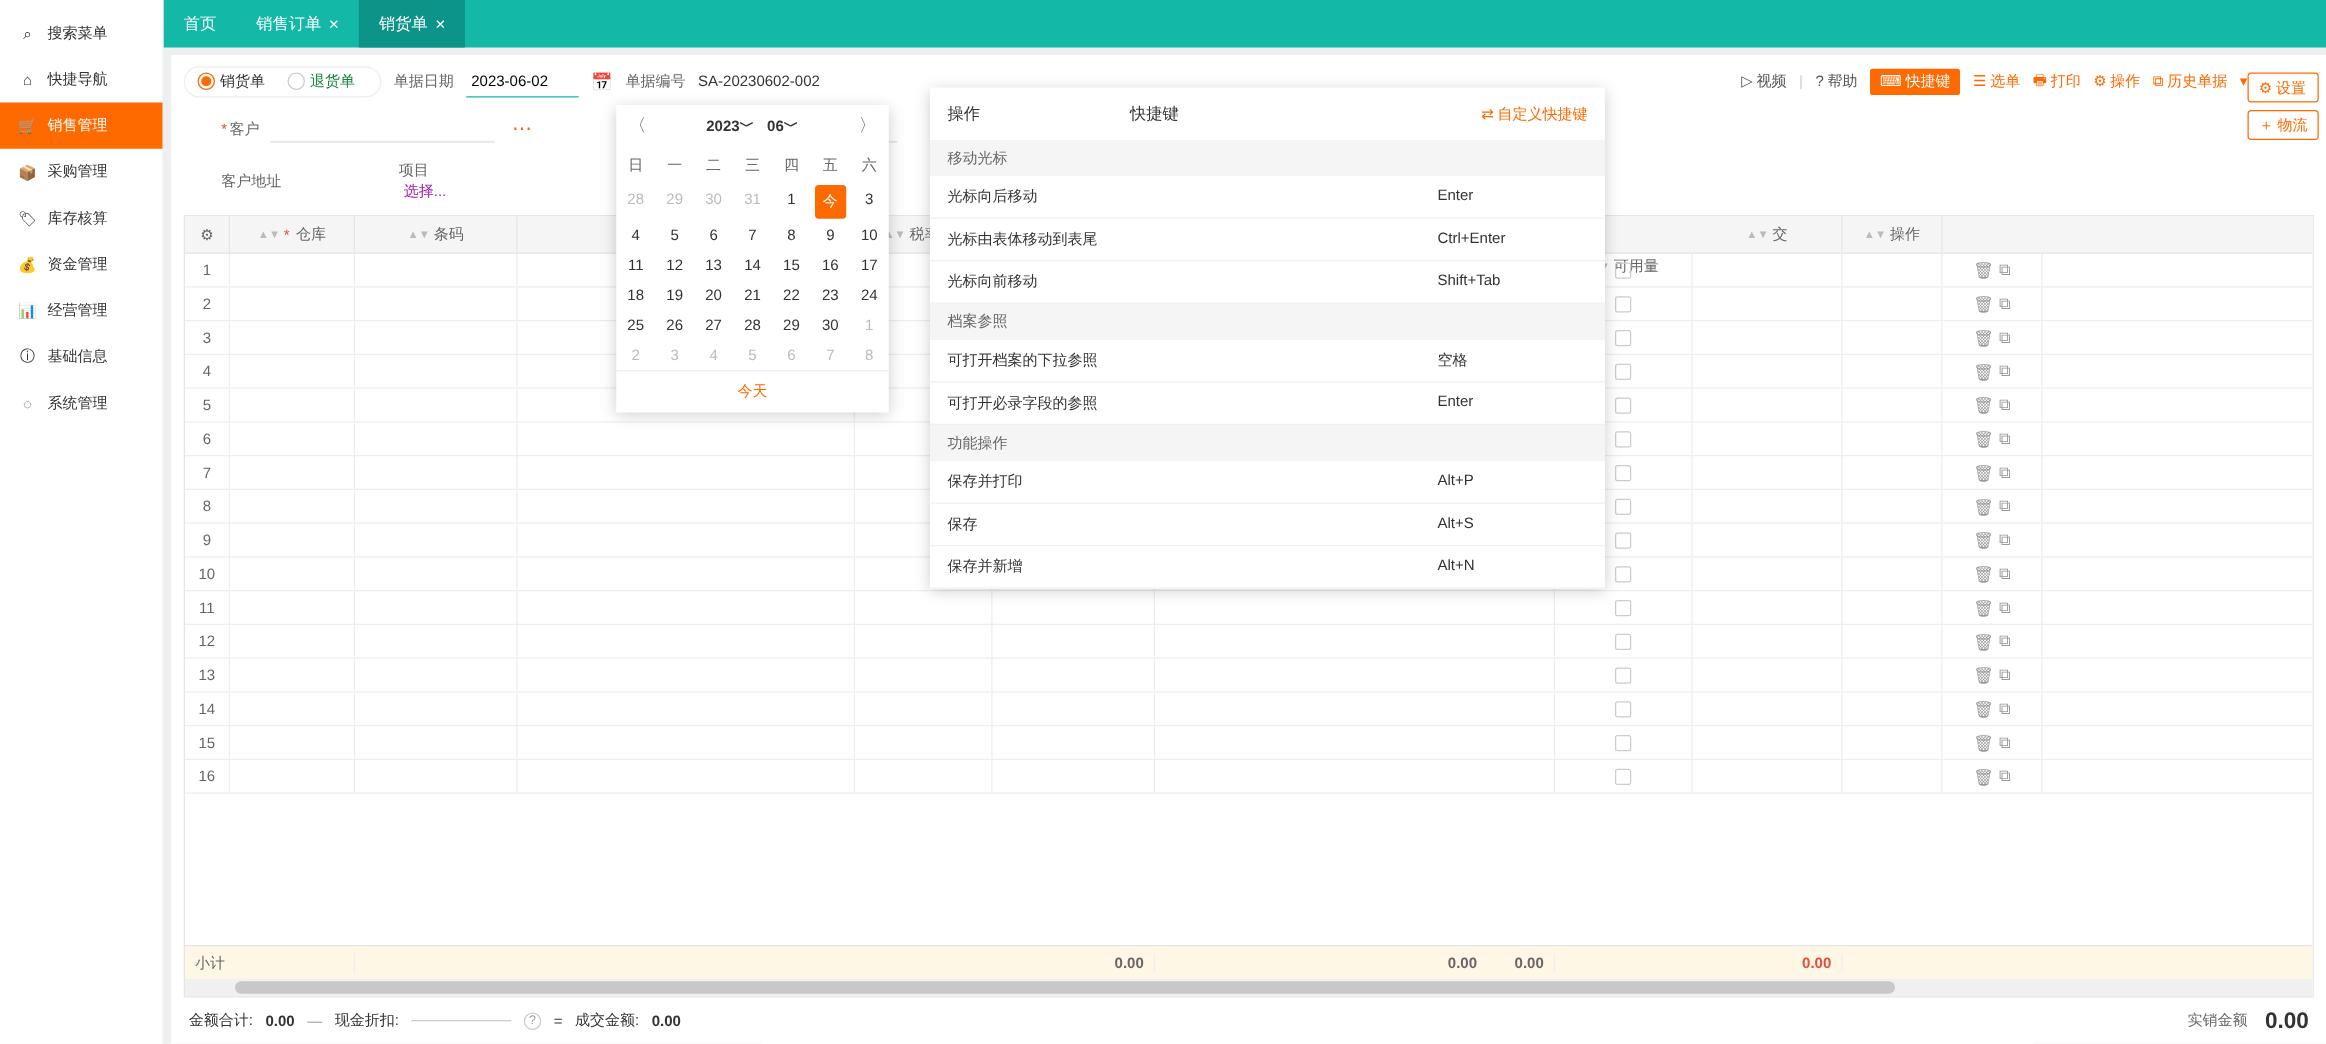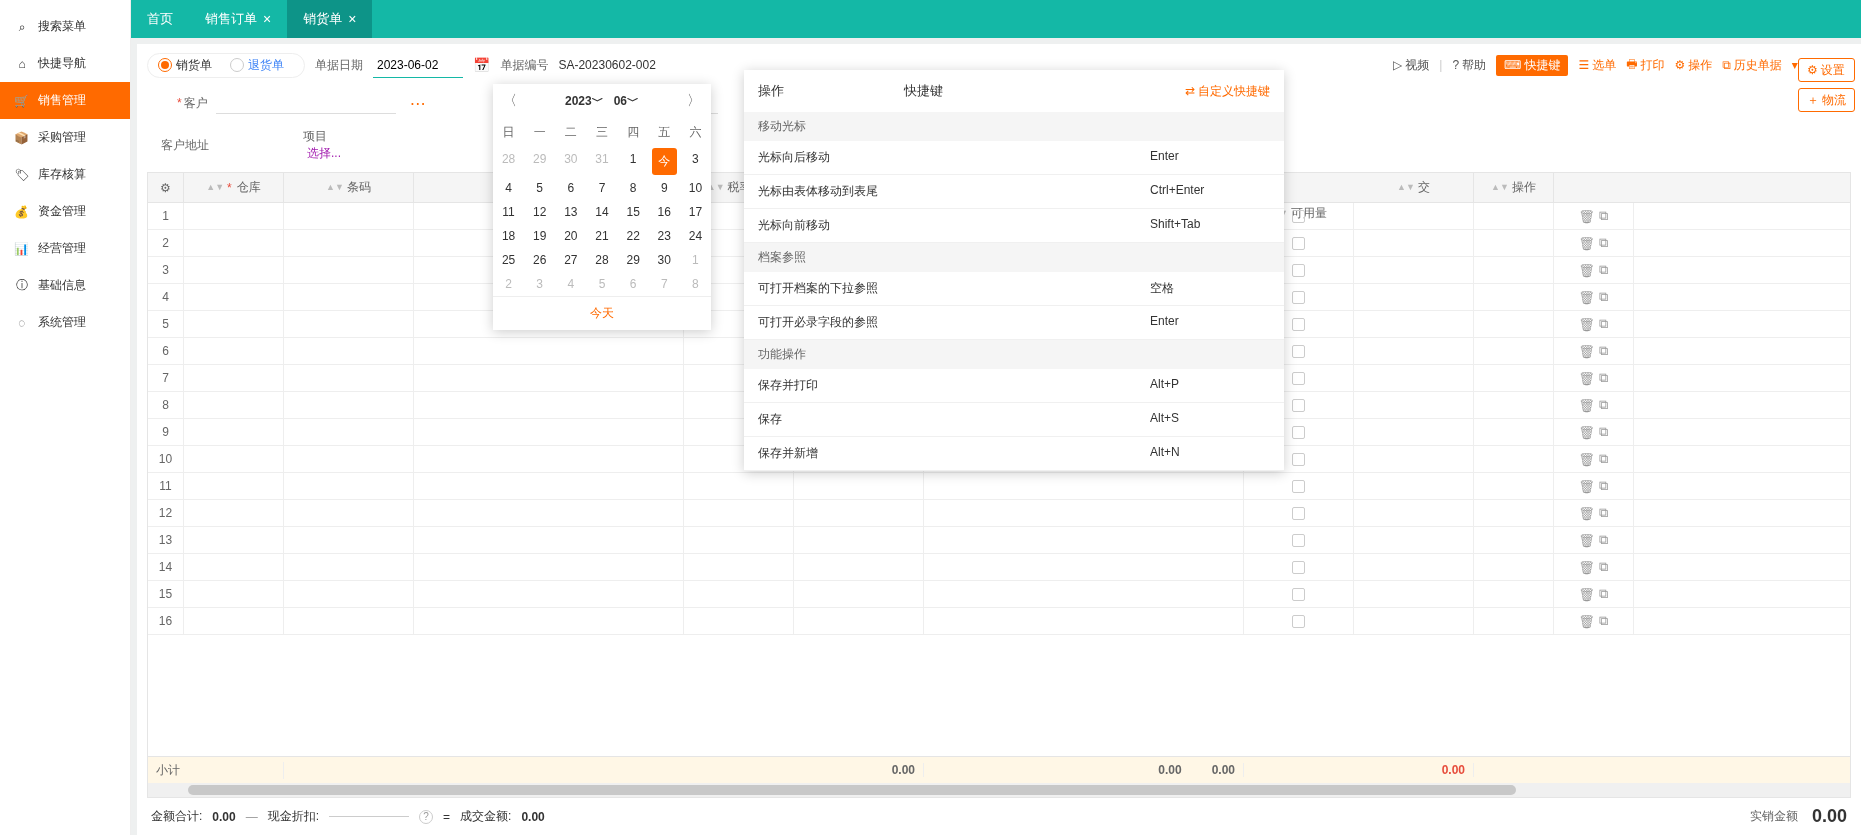--- a/index.html
+++ b/index.html
@@ -131,21 +131,21 @@
       </div>
     <div class="page">
       <div class="toolbar">
         <span style="border:1px solid #eee;border-radius:14px;padding:3px 10px;display:inline-flex;align-items:center;gap:8px">
           <span class="radio sel">
               <span class="dot"></span>
               <span>销货单</span>
             </span>
           <span class="radio">
               <span class="dot"></span>
-              <span style="color:#3b82f6">退货单</span>
+              <span style="color:#15803d">退货单</span>
             </span>
         </span>
         <span class="lbl">单据日期</span>
         <input class="inp" style="width: 90px;" value="2023-06-02">
         <span class="cal-ic">📅</span>
         <span class="lbl">单据编号</span>
         <span>SA-20230602-002</span>
 
         <div class="toolbar-right">
           <span class="tbtn">▷ <span>视频</span></span>
@@ -237,21 +237,21 @@
           <span class="underline" style="padding-left:4px;display:flex;align-items:center">余杭小库</span>
         </div>
         <span class="dots" style="margin-left:auto;margin-right:10px">⋯</span>
         <div class="sidebtns">
           <button class="obtn">⚙ <span>设置</span></button>
           <button class="obtn">＋ <span>物流</span></button>
         </div>
       </div>
 
       <div class="row3">
-        <div class="field" style="margin-left:14px">
+        <div class="field" style="margin-left:30px">
           <span class="lbl">客户地址</span>
           <span class="underline" style="min-width:320px"></span>
         </div>
         <div class="field" style="margin-left:80px">
           <span class="lbl">项目</span>
           <span class="underline" style="color:#a21caf;padding-left:4px;display:flex;align-items:center">选择...</span>
         </div>
       </div>
 
       <div class="grid-wrap">

